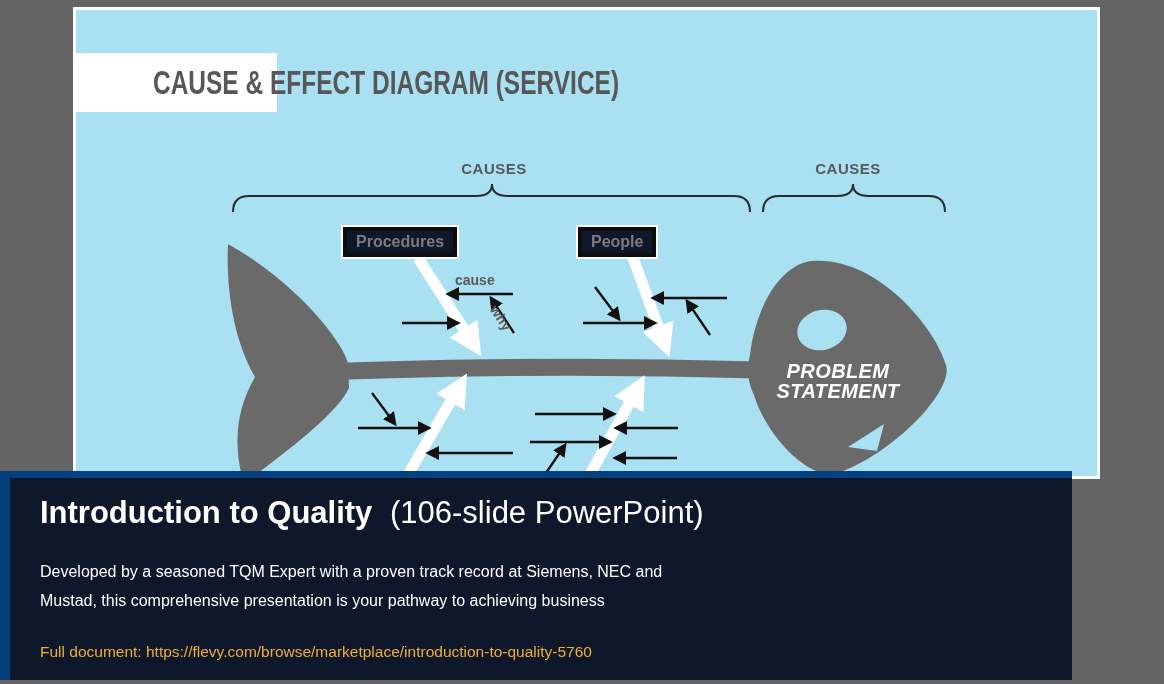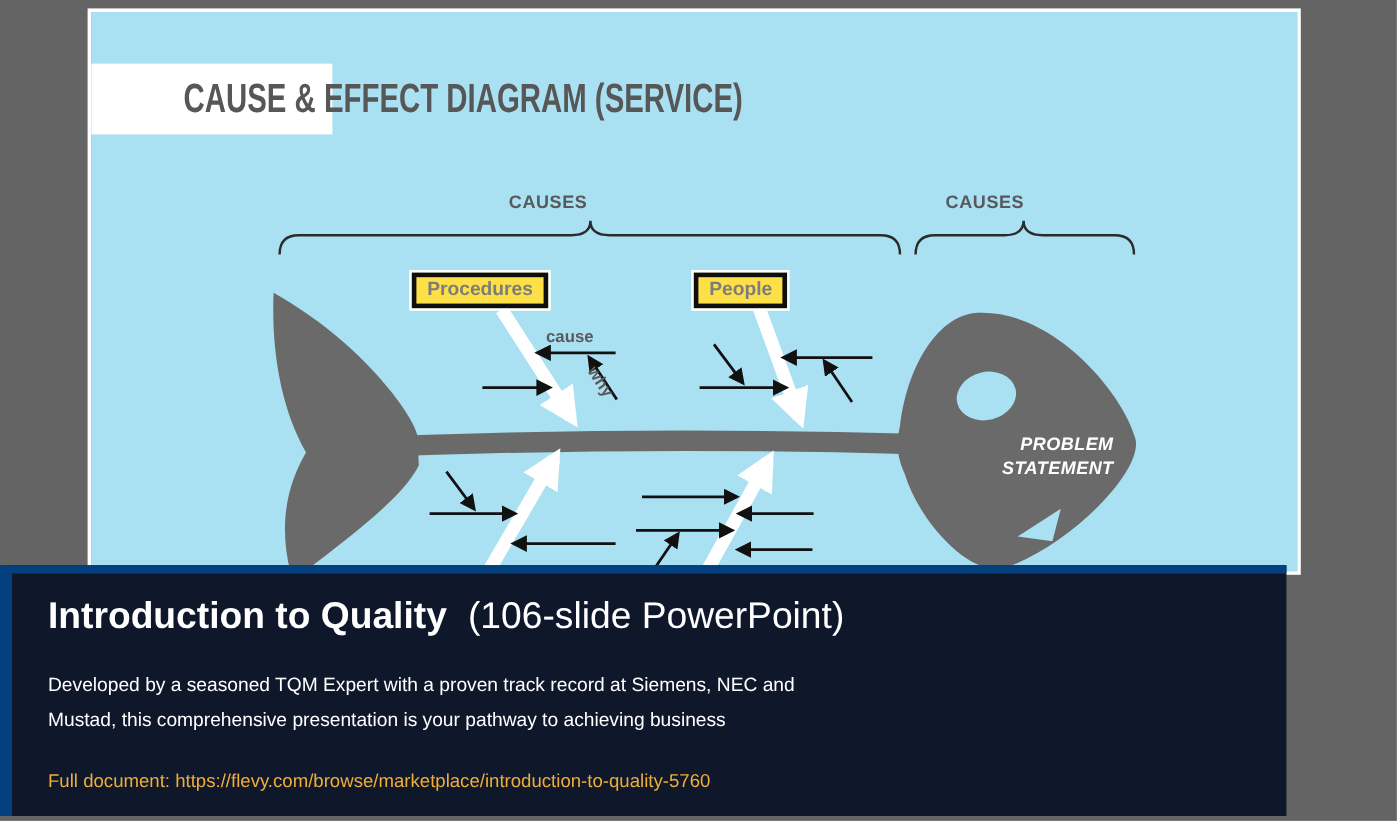--- a/index.html
+++ b/index.html
@@ -4,52 +4,52 @@
 <style>
   html,body{margin:0;padding:0;}
   body{
     width:1164px;height:684px;position:relative;overflow:hidden;
     background:#646464;
     font-family:"Liberation Sans", sans-serif;
   }
   
   .slide{
     position:absolute;left:76px;top:10px;width:1005px;height:466px;
-    background:#A9E0F2;outline:3px solid #ffffff;overflow:hidden;
+    background:#A9E0F2;outline:3px solid #ffffff;overflow:hidden;padding-left:16px;
   }
   .title-band{
     position:absolute;left:0;top:43px;width:201px;height:59px;background:#ffffff;
   }
   .slide-title{
     position:absolute;left:77px;top:43px;height:59px;line-height:59px;
     font-size:34px;font-weight:bold;color:#575757;white-space:nowrap;
     transform:scaleX(0.72);transform-origin:left center;letter-spacing:0px;
   }
   .fishsvg{position:absolute;left:0;top:0;}
   .brace-label{
-    position:absolute;top:150px;
+    position:absolute;top:150px;text-align:center;
     font-size:15px;font-weight:bold;color:#58595B;letter-spacing:0.5px;
   }
   .cat-box{
     position:absolute;top:217px;
-    background:#fde047;border:4px solid #0E0E0E;outline:2px solid #ffffff;
+    background:#0f172a;border:4px solid #0E0E0E;outline:2px solid #ffffff;
     padding:2px 9px;font-size:16px;font-weight:bold;color:#7C7C7C;
   }
   .cause-label{
     position:absolute;left:379px;top:262px;
     font-size:14px;font-weight:bold;color:#5A5A5A;
   }
   .why-label{
     position:absolute;left:424px;top:292px;
     font-size:14px;font-weight:bold;color:#5A5A5A;
     transform:rotate(56deg);transform-origin:left top;
   }
   .problem{
     position:absolute;left:672px;top:351px;width:180px;
-    text-align:right;font-size:15px;line-height:20px;
+    text-align:center;font-size:20px;line-height:20px;
     font-weight:bold;font-style:italic;color:#ffffff;letter-spacing:0.4px;
   }
   
   .banner{
     position:absolute;left:0;top:471px;width:1072px;height:209px;
     background:#0f172a;
   }
   .banner-top-strip{position:absolute;left:0;top:0;width:100%;height:7px;background:#05407E;}
   .banner-left-strip{position:absolute;left:0;top:0;width:10px;height:100%;background:#05407E;}
   .banner-title{

